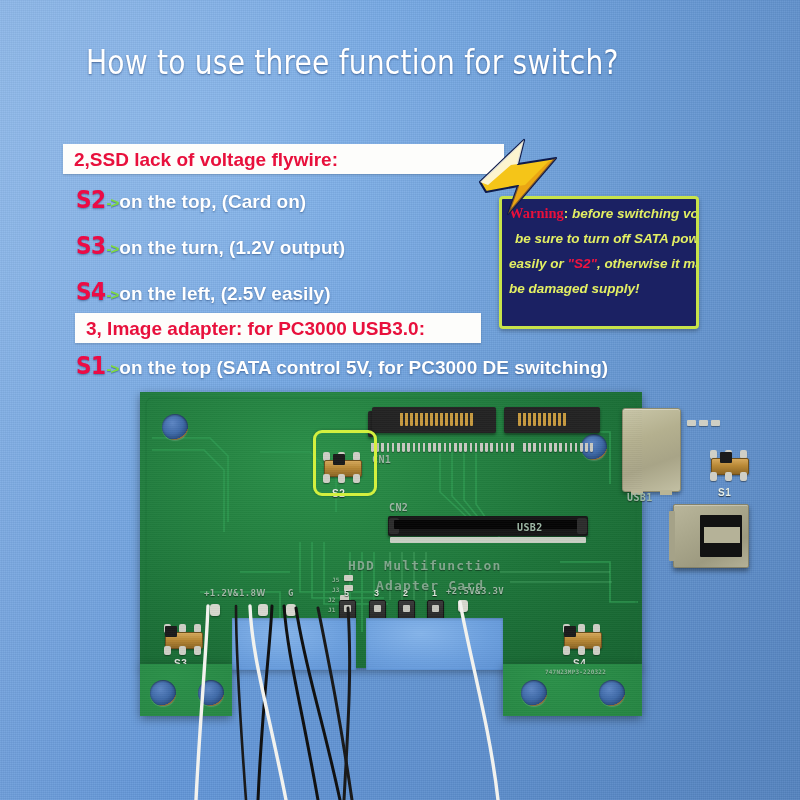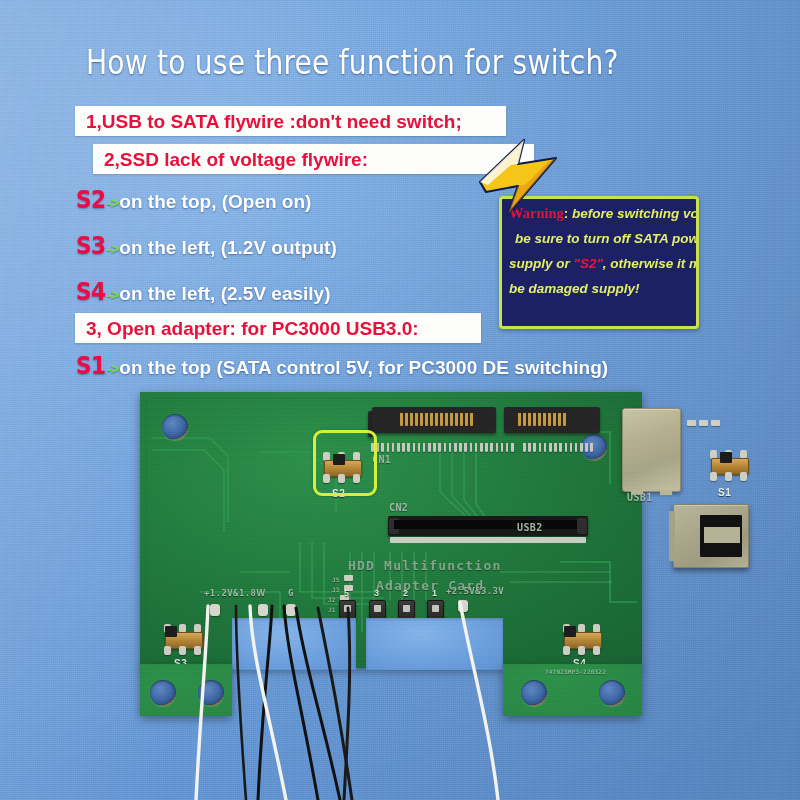--- a/index.html
+++ b/index.html
@@ -41,21 +41,21 @@
   .strip{
     position:absolute;background:#fdfdfb;
     color:#e8103c;font-weight:bold;
     font-size:19px;line-height:1;
     display:flex;align-items:center;
     padding-left:11px;
     box-shadow:0 1px 2px rgba(0,0,0,.18);
     z-index:5;white-space:nowrap;
   }
   #strip1{left:75px;top:106px;width:420px;height:30px;}
-  #strip2{left:93px;top:144px;width:430px;height:30px;}
+  #strip2{left:63px;top:144px;width:430px;height:30px;}
   #strip3{left:75px;top:313px;width:395px;height:30px;}
 
   
   .sline{
     position:absolute;z-index:5;white-space:nowrap;
     display:flex;align-items:baseline;
     text-shadow:0 1px 2px rgba(20,50,100,.5);
   }
   .scode{
     font-size:24px;font-weight:bold;color:#ec0b45;
@@ -224,39 +224,36 @@
   
   [data-interactable]{}
 </style>
 </head>
 <body>
 
 <div id="stage" data-interactable="false">
 
   <div class="title" data-interactable="false">How to use three function for switch?</div>
 
-  <div class="strip" id="strip1" data-interactable="false">
-    <span data-interactable="false">1,USB to SATA flywire :don't need switch;</span>
-  </div>
   <div class="strip" id="strip2" data-interactable="false">
     <span data-interactable="false">2,SSD lack of voltage flywire:</span>
   </div>
   <div class="strip" id="strip3" data-interactable="false">
-    <span data-interactable="false">3, Open adapter: for PC3000 USB3.0:</span>
+    <span data-interactable="false">3, Image adapter: for PC3000 USB3.0:</span>
   </div>
 
   <div class="sline" id="sline_s2" data-interactable="false">
     <span class="scode" data-interactable="false">S2</span>
     <span class="arrow" data-interactable="false">-&gt;</span>
-    <span class="stext" data-interactable="false">on the top, (Open on)</span>
+    <span class="stext" data-interactable="false">on the top, (Card on)</span>
   </div>
   <div class="sline" id="sline_s3" data-interactable="false">
     <span class="scode" data-interactable="false">S3</span>
     <span class="arrow" data-interactable="false">-&gt;</span>
-    <span class="stext" data-interactable="false">on the left, (1.2V output)</span>
+    <span class="stext" data-interactable="false">on the turn, (1.2V output)</span>
   </div>
   <div class="sline" id="sline_s4" data-interactable="false">
     <span class="scode" data-interactable="false">S4</span>
     <span class="arrow" data-interactable="false">-&gt;</span>
     <span class="stext" data-interactable="false">on the left, (2.5V easily)</span>
   </div>
   <div class="sline" id="sline_s1" data-interactable="false">
     <span class="scode" data-interactable="false">S1</span>
     <span class="arrow" data-interactable="false">-&gt;</span>
     <span class="stext" data-interactable="false">on the top (SATA control 5V, for PC3000 DE switching)</span>
@@ -270,21 +267,21 @@
 
   <div id="warnbox" data-interactable="false">
     <div class="wline" data-interactable="false">
       <span class="wword" data-interactable="false">Warning</span><span class="wcolon" data-interactable="false">:</span>
       <span data-interactable="false">before switching voltage</span>
     </div>
     <div class="wline windent" data-interactable="false">
       <span data-interactable="false">be sure to turn off SATA power</span>
     </div>
     <div class="wline" data-interactable="false">
-      <span data-interactable="false">supply or </span><span class="wred" data-interactable="false">"S2"</span><span data-interactable="false">, otherwise it may</span>
+      <span data-interactable="false">easily or </span><span class="wred" data-interactable="false">"S2"</span><span data-interactable="false">, otherwise it may</span>
     </div>
     <div class="wline" data-interactable="false">
       <span data-interactable="false">be damaged supply!</span>
     </div>
   </div>
 
   <div id="pcbwrap" data-interactable="false">
 
     <div class="board" id="board-main" data-interactable="false">
       <svg class="traces" viewBox="0 0 502 276" preserveAspectRatio="none" data-interactable="false">

